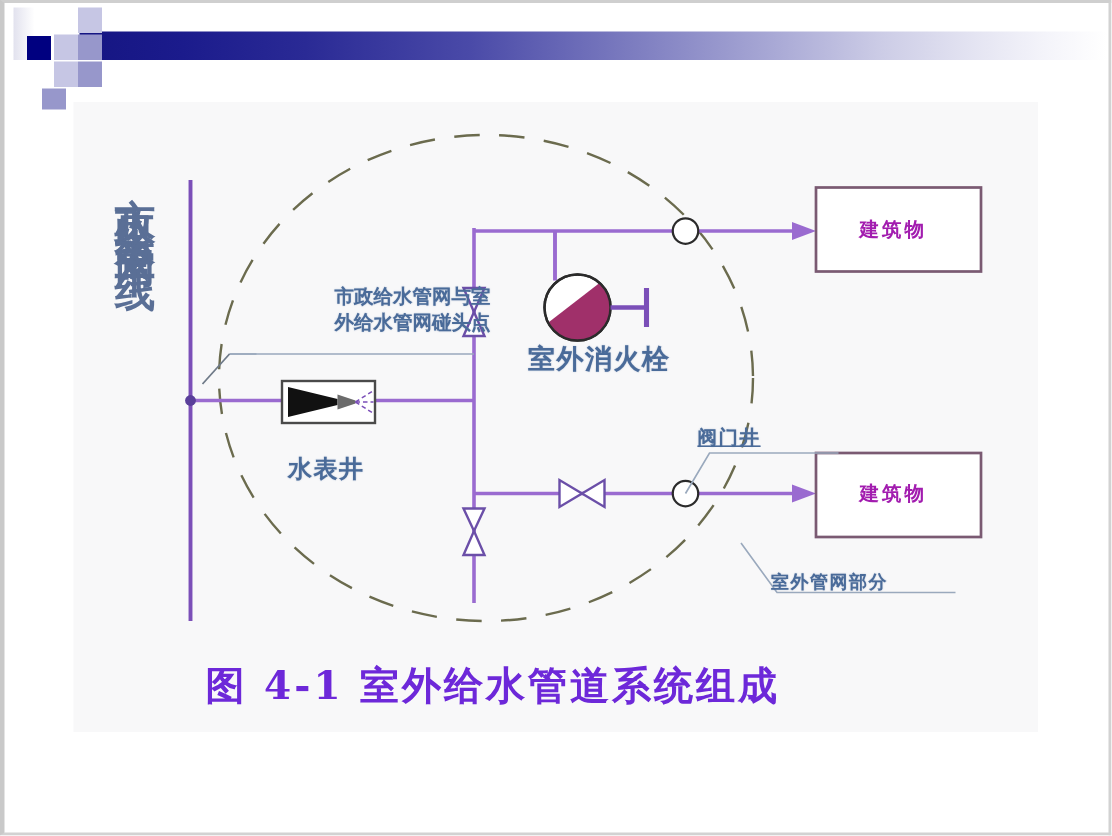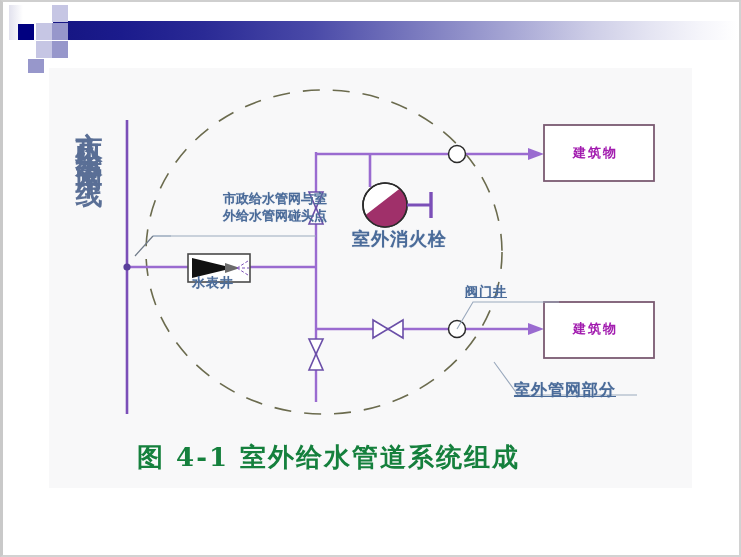--- a/index.html
+++ b/index.html
@@ -94,44 +94,44 @@
   }
   #lbl-junction {
     left: 153px; top: 188px;
     font-size: 13px;
     line-height: 17px;
     letter-spacing: 0px;
     width: 150px;
     text-align: center;
     margin-left: 44px;
   }
-  #lbl-meter  { left: 189px; top: 272px; font-size: 13px; letter-spacing: 1px; }
+  #lbl-meter  { left: 189px; top: 301px; font-size: 16px; letter-spacing: 1px; }
   #lbl-hydrant{ left: 349px; top: 225px; font-size: 18px; letter-spacing: 1px; }
   #lbl-valve  { left: 462px; top: 281px; font-size: 13px; letter-spacing: 1px; text-decoration: underline; }
-  #lbl-outdoor{ left: 511px; top: 378px; font-size: 16px; letter-spacing: 1px; text-decoration: underline; }
+  #lbl-outdoor{ left: 511px; top: 378px; font-size: 12px; letter-spacing: 1px; }
 
   .bldg-text {
     position: absolute;
     font-family: "DejaVu Serif", "Liberation Serif", serif;
     font-weight: 700;
     font-size: 13px;
     letter-spacing: 2px;
     color: #a21caf;
   }
   #bldg-text-1 { left: 570px; top: 142px; }
   #bldg-text-2 { left: 570px; top: 318px; }
 
   #caption {
     position: absolute;
     left: 134px; top: 438px;
     font-family: "DejaVu Serif", "Liberation Serif", serif;
     font-weight: 700;
     font-size: 26px;
     letter-spacing: 2px;
-    color: #15803d;
+    color: #6d28d9;
     white-space: nowrap;
   }
 </style>
 </head>
 <body>
 
 <div id="slide">
 
   <div id="header-band"></div>
   <div class="chk" id="chk-a"></div>

